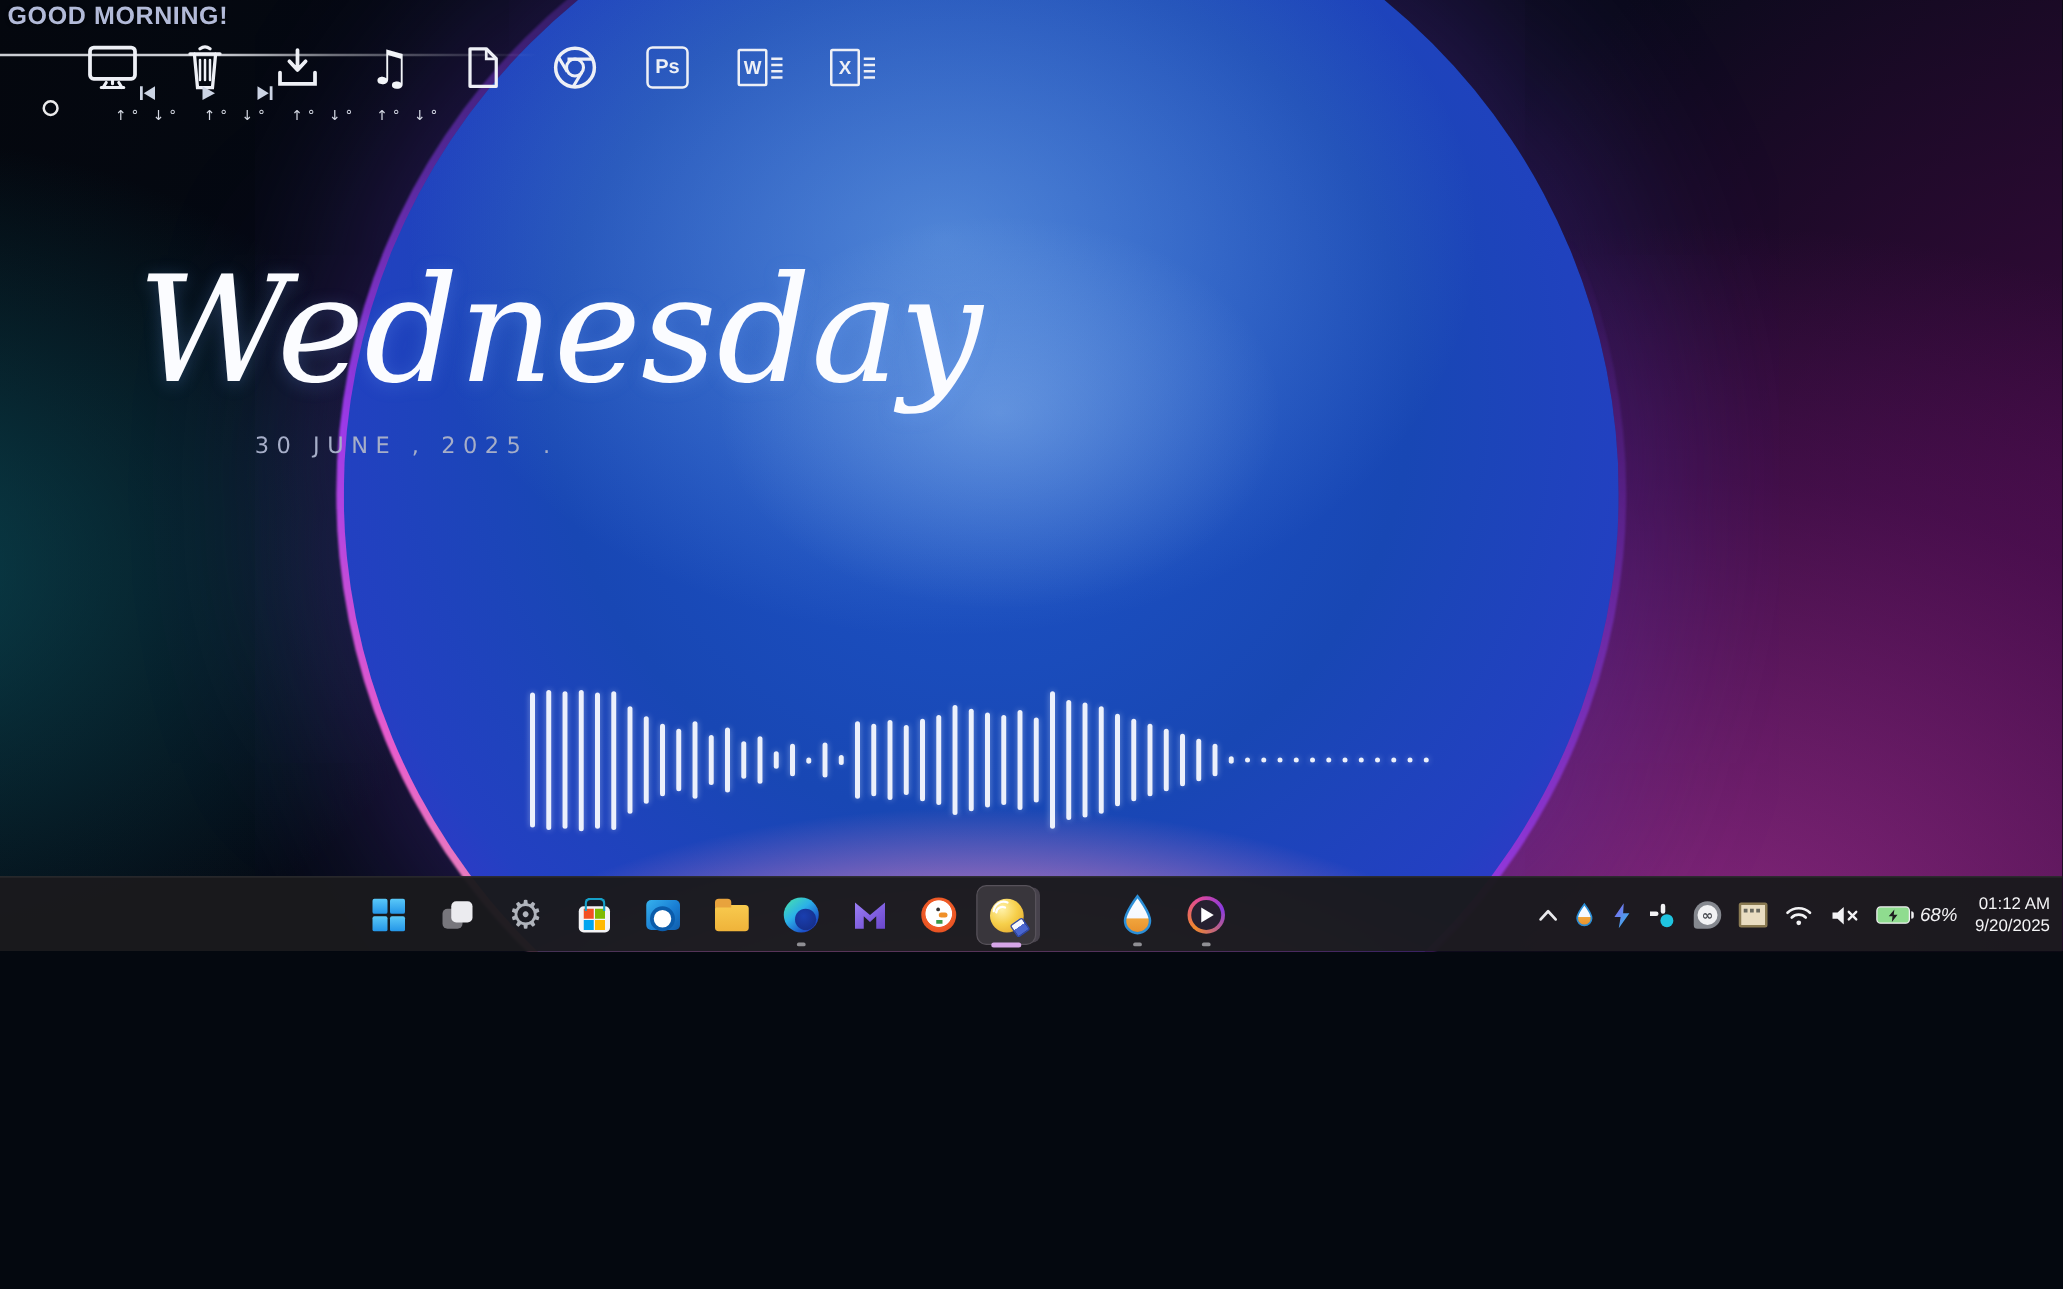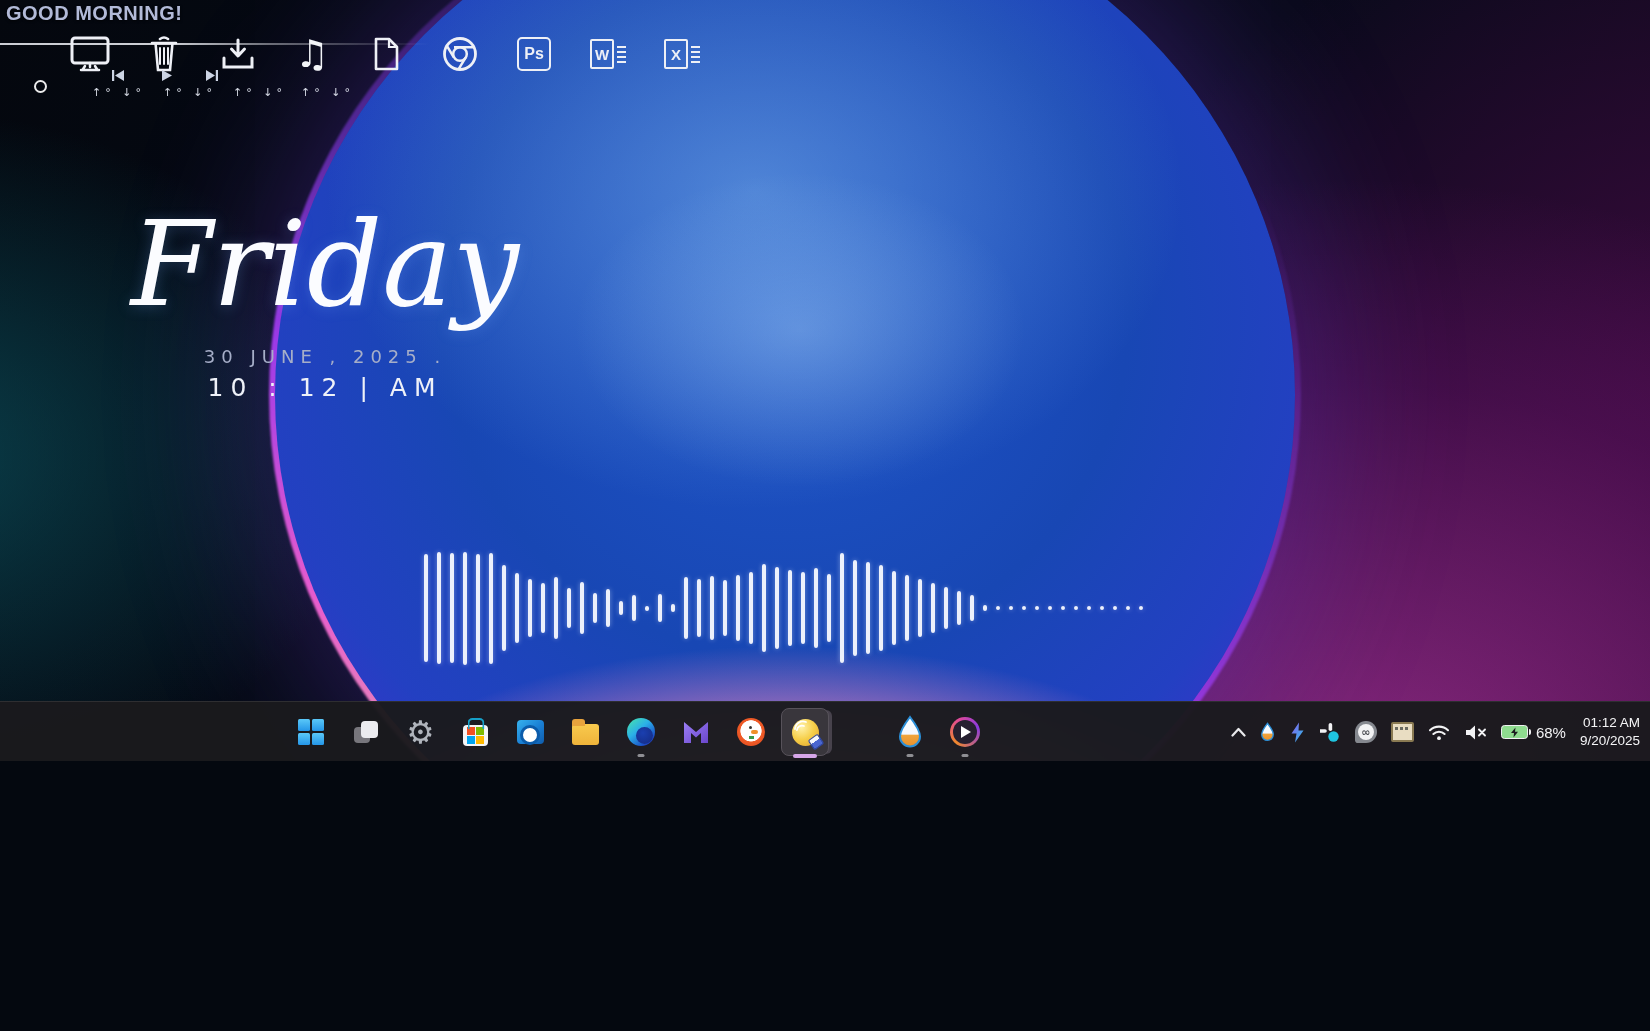--- a/index.html
+++ b/index.html
@@ -137,21 +137,21 @@
   .inf-badge b { width:16px; height:16px; border-radius:50%; background:#f2f2f4; color:#4a4c52;
     font-size:11px; display:flex; align-items:center; justify-content:center; font-family:"DejaVu Sans",sans-serif; }
   .gallery { width:23px; height:20px; background:#e9ddc2; border:2px solid #8a7a52; border-radius:2px; padding:1px 2px; }
   .gallery .pic { width:100%; height:9px; background:linear-gradient(90deg,#e84040,#f0a030,#f0e040,#40b040,#3060e0); }
   .gallery .dots { display:flex; gap:2px; margin-top:2px; }
   .gallery .dots i { width:3px; height:3px; background:#6a6a60; }
   .battery { position:relative; width:27px; height:14px; border:1.6px solid #f0f0f2; border-radius:3.5px;
     background:#8fdc8f; background:var(--battery-green,#8fdc8f); display:flex; align-items:center; justify-content:center; }
   .battery::after { content:""; position:absolute; right:-4.5px; top:3px; width:2.5px; height:6px;
     background:#f0f0f2; border-radius:0 2px 2px 0; }
-  .pct { font-size:15px; color:#f2f2f4; margin-left:-6px; }
+  .pct { font-size:15px; color:#f2f2f4; margin-left:-6px;font-style:italic; }
   .clock { text-align:right; color:#f4f4f6; font-size:13.5px; line-height:1.35; cursor:pointer; }
 </style>
 </head>
 <body>
 
 <div class="stage">
   <div class="wall"></div>
   <div class="orb-ring"></div>
   <div class="orb"></div>
   <div class="orb-glow"></div>
@@ -244,23 +244,22 @@
     </svg>
   </span>
   <span class="media-btn" style="left:205px">
     <svg width="14" height="13" viewBox="0 0 14 13">
       <path d="M1 1 L10 6.5 L1 12 Z" fill="#ccd4e4"></path>
         <rect x="10.8" y="1" width="2.2" height="11" fill="#ccd4e4"></rect>
     </svg>
   </span>
 
   <div class="dayblock">
-    <div class="day">Friday</div>
+    <div class="day">Wednesday</div>
     <div class="date">30 JUNE , 2025 .</div>
-    <div class="time">10 : 12 | AM</div>
   </div>
 
   <div class="visualizer">
       <div class="vbar" style="height: 108px;"></div>
       <div class="vbar" style="height: 112px;"></div>
       <div class="vbar" style="height: 110px;"></div>
       <div class="vbar" style="height: 113px;"></div>
       <div class="vbar" style="height: 109px;"></div>
       <div class="vbar" style="height: 111px;"></div>
       <div class="vbar" style="height: 86px;"></div>

